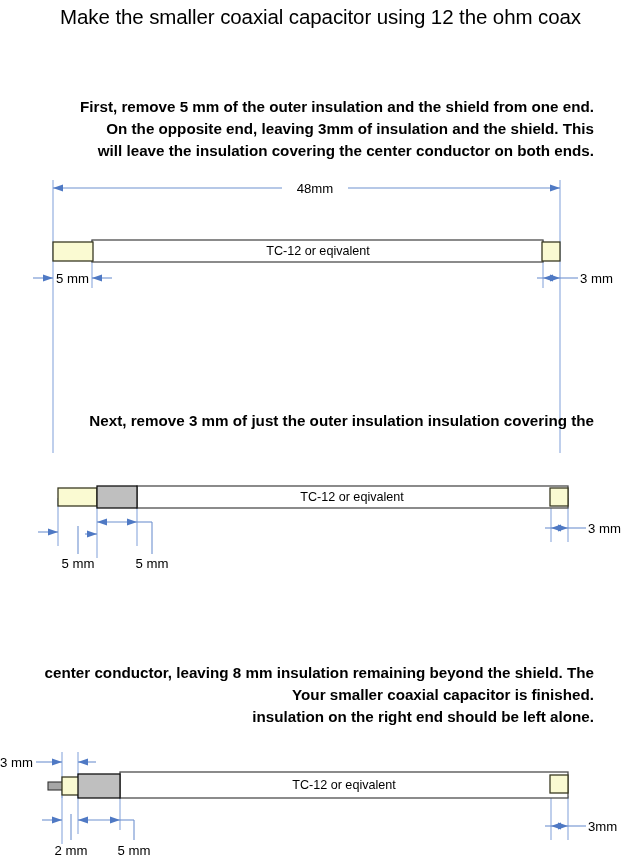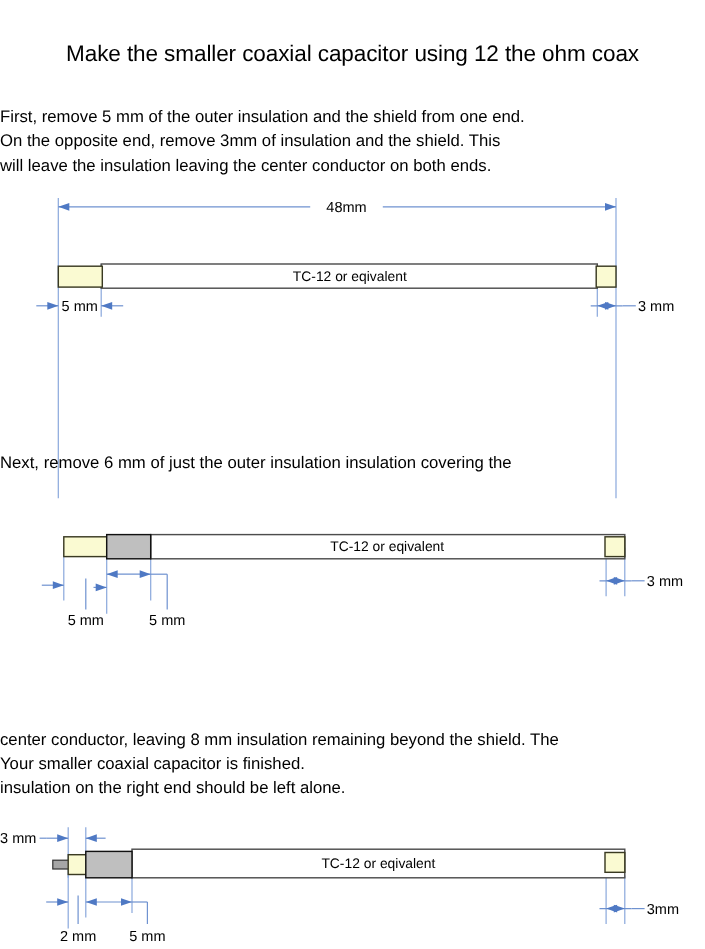--- a/index.html
+++ b/index.html
@@ -25,29 +25,29 @@
   .title {
     position: absolute;
     left: 0;
     top: 4px;
     width: 641px;
     text-align: center;
     font-size: 20.5px;
     line-height: 26px;
     letter-spacing: -0.1px;
     white-space: nowrap;
-    margin-top: 32px;
   }
   .para {
     position: absolute;
     left: 0;
     width: 594px;
-    text-align: left;
+    text-align: right;
     font-size: 15.2px;
     line-height: 22px;
+    font-weight: bold;
   }
   .para .ln { display: block; }
 
   #para1 { top: 96px; }
   #para2 { top: 410px; }
   #para3 { top: 662px; }
 
   
   .diagram {
     position: absolute;
@@ -73,22 +73,22 @@
 </style>
 </head>
 <body>
 
 <div class="page">
 
   <div class="title">Make the smaller coaxial capacitor using 12 the ohm coax</div>
 
   <div class="para" id="para1">
     <span class="ln">First, remove 5 mm of the outer insulation and the shield from one end.</span>
-    <span class="ln">On the opposite end, remove 3mm of insulation and the shield. This</span>
-    <span class="ln">will leave the insulation leaving the center conductor on both ends.</span>
+    <span class="ln">On the opposite end, leaving 3mm of insulation and the shield. This</span>
+    <span class="ln">will leave the insulation covering the center conductor on both ends.</span>
   </div>
 
   <div class="diagram" id="diagram1">
     <svg width="641" height="130" viewBox="0 0 641 130">
 
       <line class="extline" x1="53" y1="12" x2="53" y2="285"></line>
       <line class="extline" x1="560" y1="12" x2="560" y2="285"></line>
       <line class="extline" x1="92" y1="72" x2="92" y2="120"></line>
       <line class="extline" x1="543" y1="72" x2="543" y2="120"></line>
 
@@ -119,21 +119,21 @@
         <line class="dimline" x1="537" y1="110" x2="566" y2="110"></line>
         <polygon class="arrowhd" points="543,110 553,106.5 553,113.5"></polygon>
         <polygon class="arrowhd" points="560,110 550,106.5 550,113.5"></polygon>
         <line class="leader" x1="566" y1="110" x2="578" y2="110"></line>
         <text class="dimtext" x="580" y="114.5">3 mm</text>
       </g>
     </svg>
   </div>
 
   <div class="para" id="para2">
-    <span class="ln">Next, remove 6 mm of just the outer insulation insulation covering the</span>
+    <span class="ln">Next, remove 3 mm of just the outer insulation insulation covering the</span>
   </div>
 
   <div class="diagram" id="diagram2">
     <svg width="641" height="110" viewBox="0 0 641 110">
 
       <line class="extline" x1="58" y1="28" x2="58" y2="76"></line>
       <line class="extline" x1="97" y1="28" x2="97" y2="88"></line>
       <line class="extline" x1="137" y1="28" x2="137" y2="76"></line>
       <line class="extline" x1="551" y1="28" x2="551" y2="72"></line>
       <line class="extline" x1="568" y1="28" x2="568" y2="72"></line>

